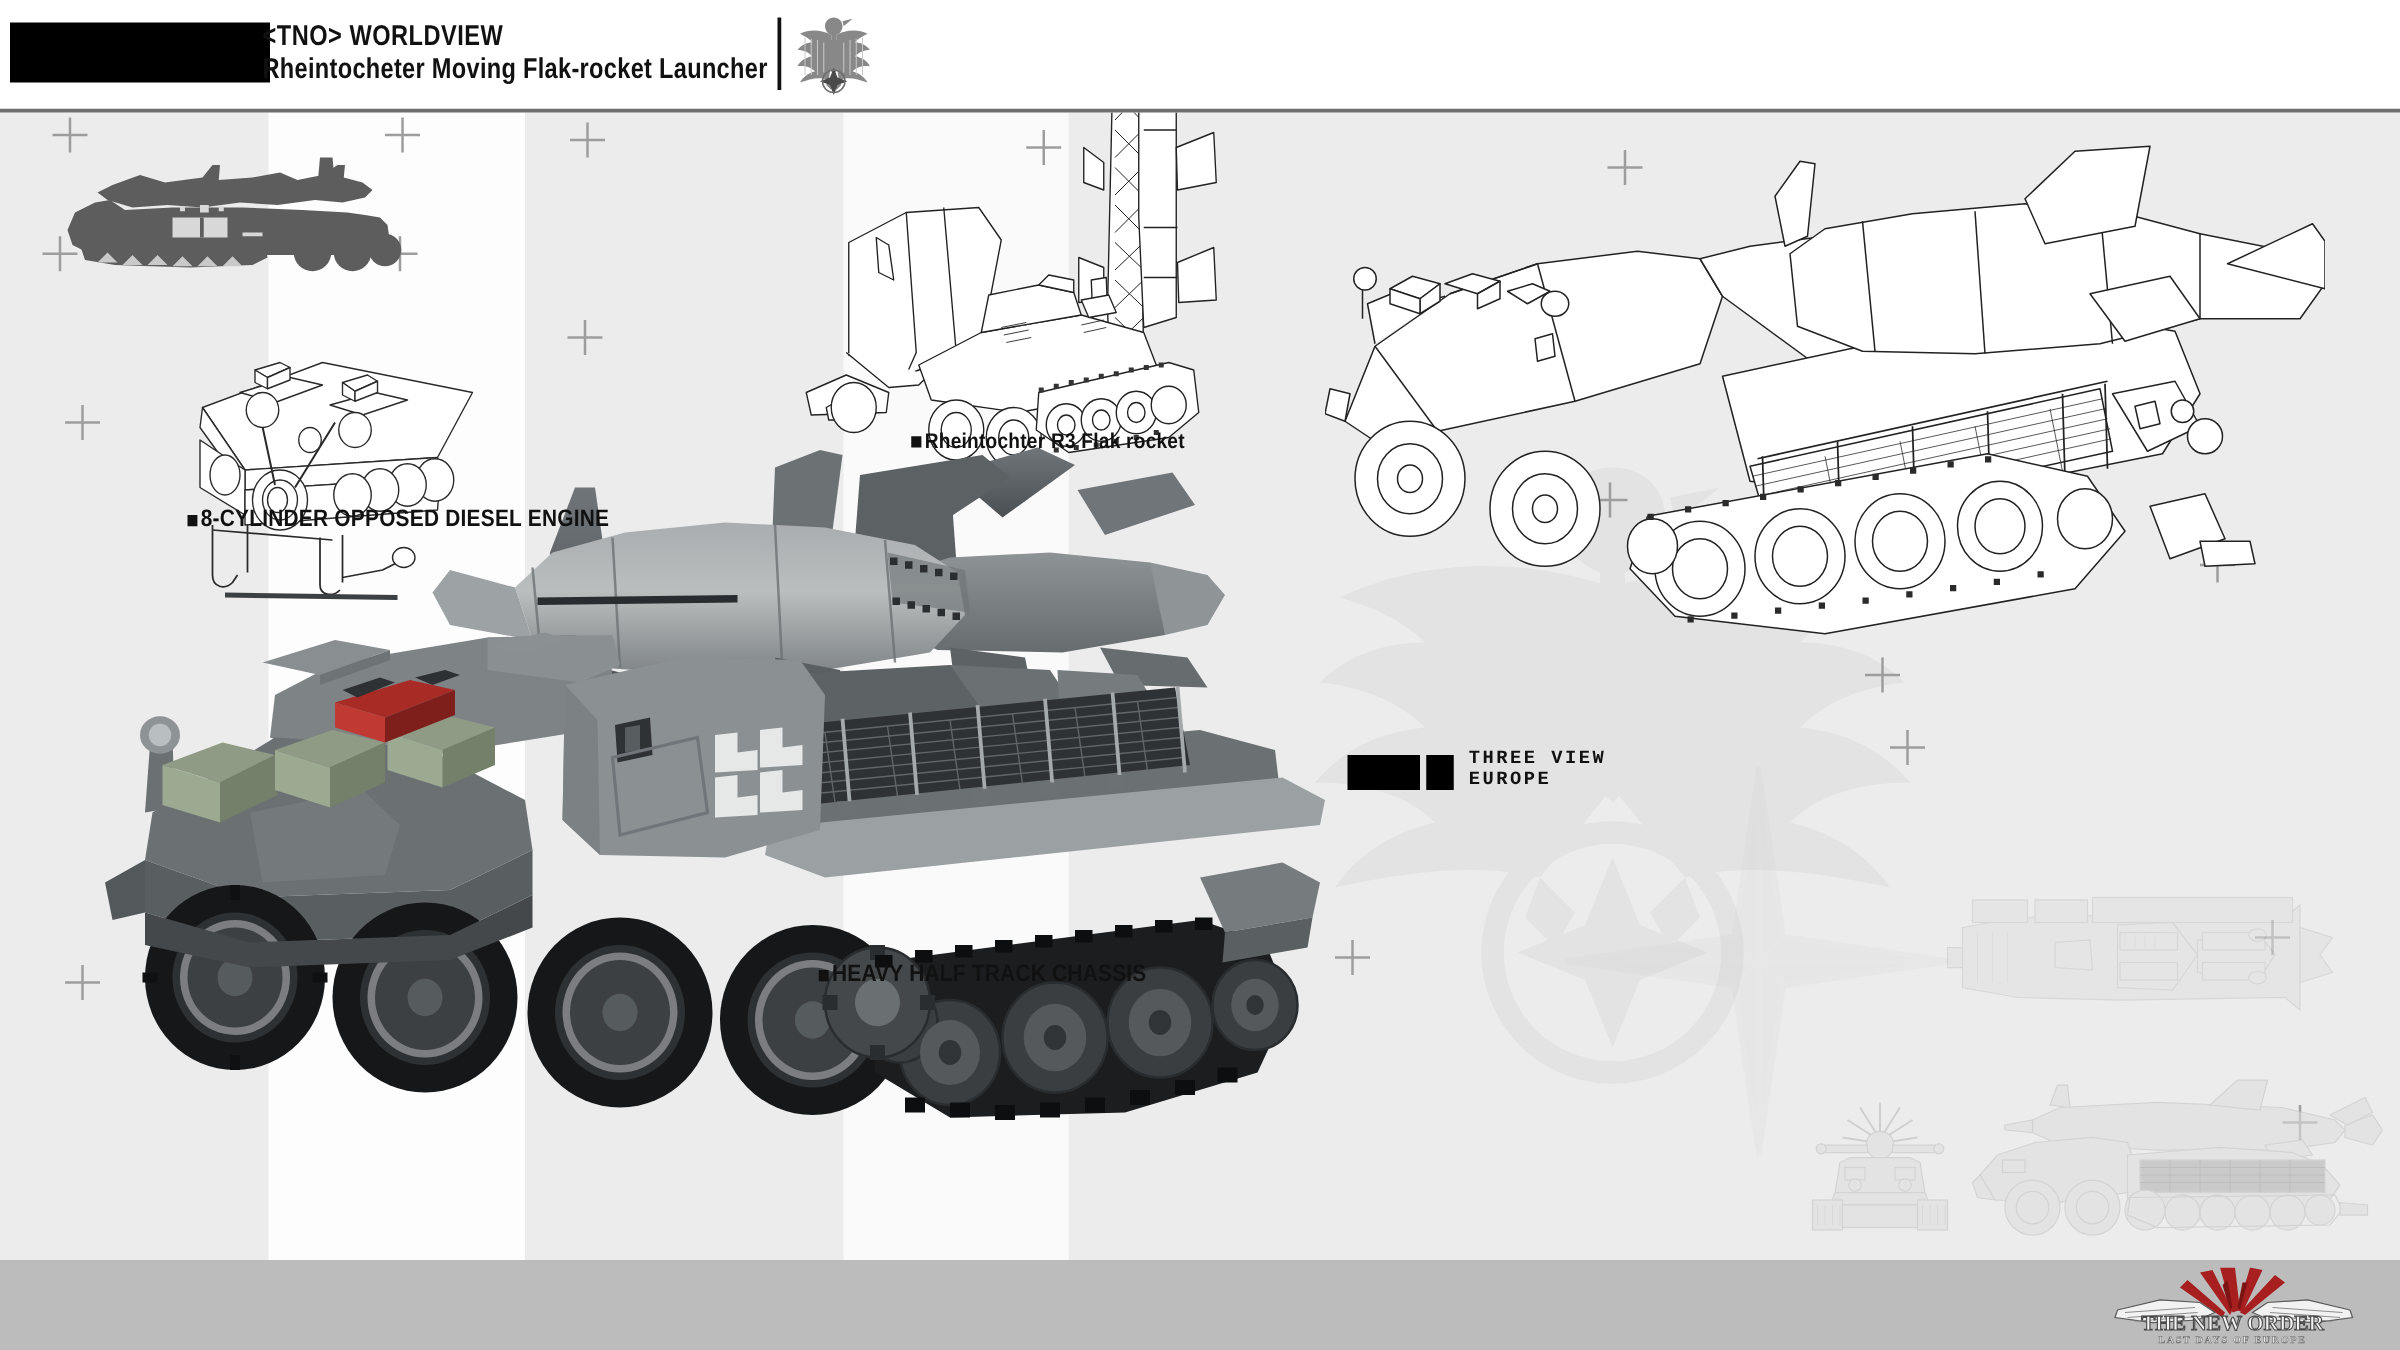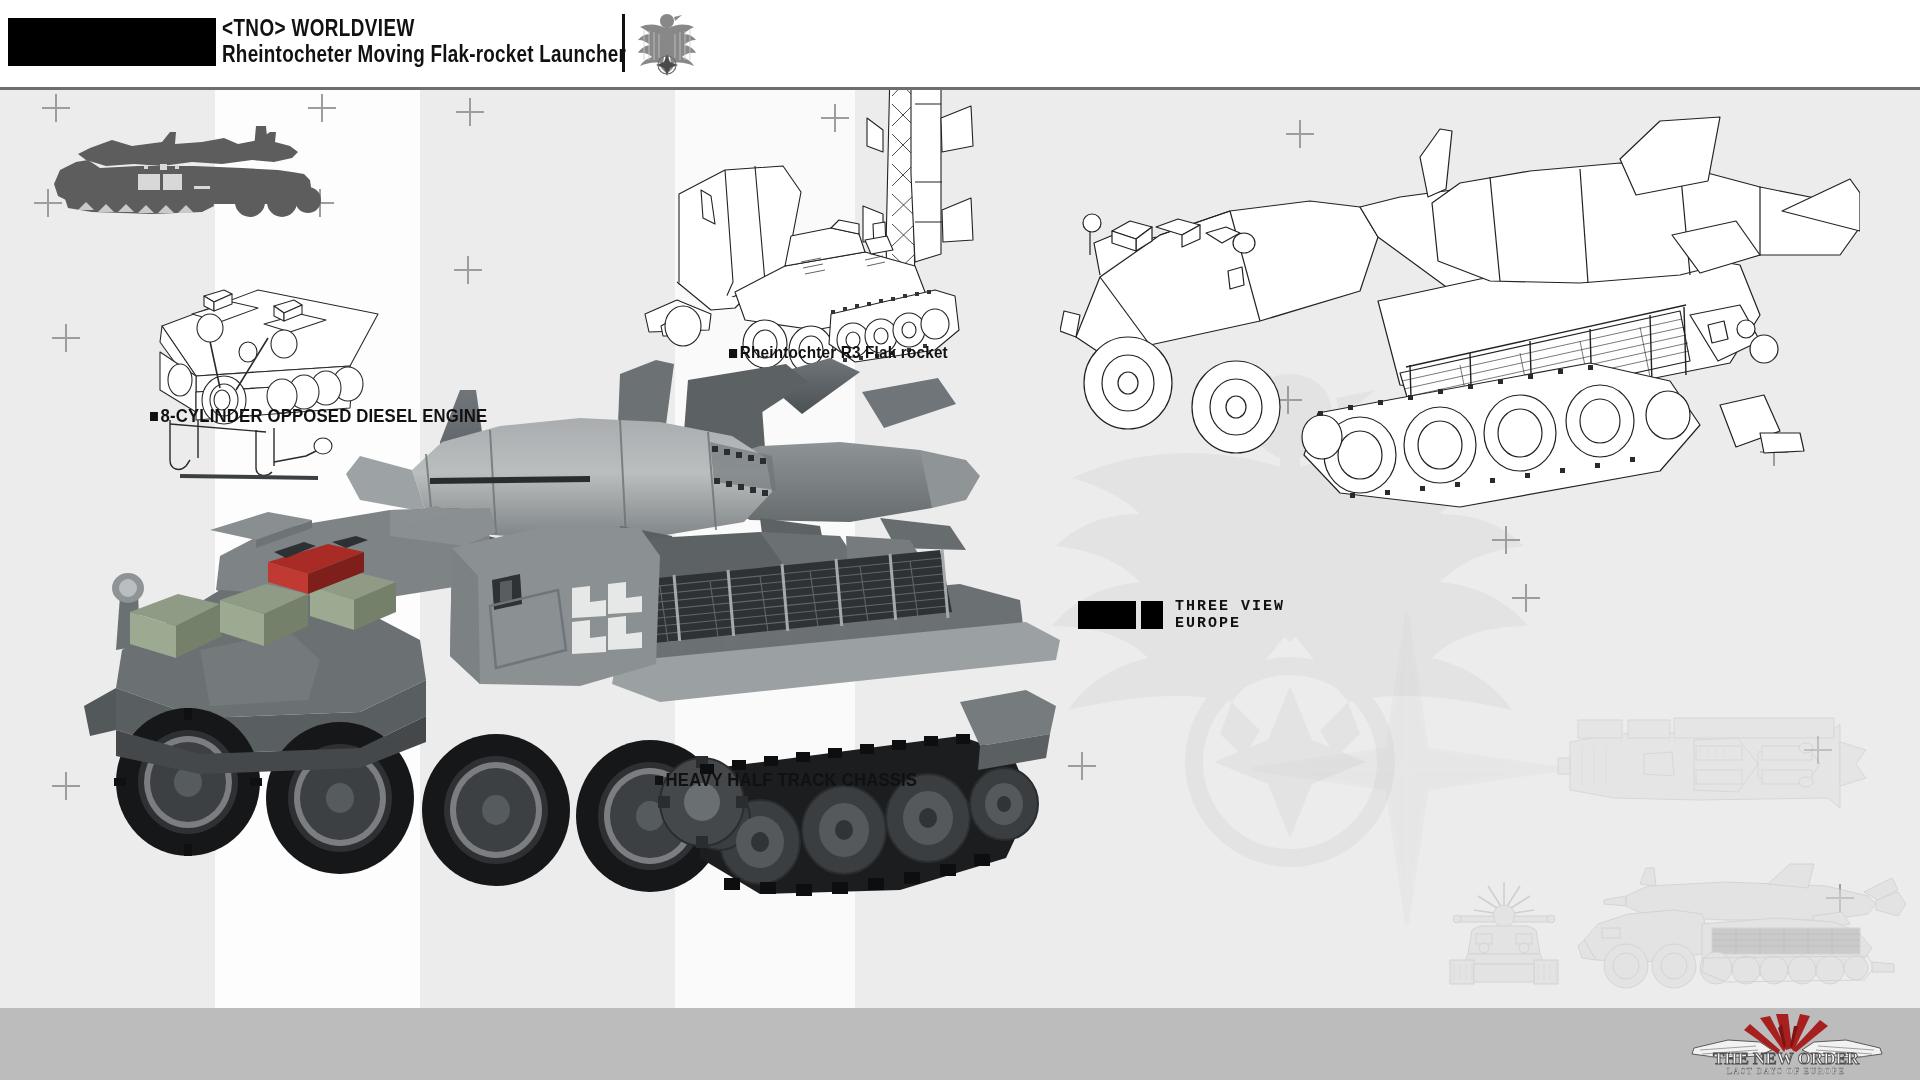--- a/index.html
+++ b/index.html
@@ -15,21 +15,21 @@
   
   .plus { position:absolute; z-index:2; }
   .plus:before, .plus:after { content:""; position:absolute; background:#9d9d9d; }
   .plus:before { left:0; top:50%; width:100%; height:2px; transform:translateY(-50%); }
   .plus:after  { top:0; left:50%; height:100%; width:2px; transform:translateX(-50%); }
 
   
   .header { position:absolute; left:0; top:0; width:1920px; height:90px; z-index:40;
             background:#fff; }
   .hdr-blackbar { position:absolute; left:8px; top:18px; width:208px; height:48px; background:#000; }
-  .hdr-text { position:absolute; left:222px; top:16px; }
+  .hdr-text { position:absolute; left:210px; top:16px; }
   .hdr-line1 { font-family:"Liberation Sans Narrow","Liberation Sans",sans-serif;
                font-size:23px; font-weight:bold; letter-spacing:.5px; color:#111;
                line-height:25px; transform:scaleX(.82); transform-origin:left center; }
   .hdr-line2 { font-family:"Liberation Sans Narrow","Liberation Sans",sans-serif;
                font-size:23px; font-weight:bold; letter-spacing:.3px; color:#111;
                line-height:27px; transform:scaleX(.82); transform-origin:left center; }
   .hdr-div { position:absolute; left:622px; top:14px; width:3px; height:58px; background:#111; }
   .hdr-eagle { position:absolute; left:636px; top:10px; width:62px; height:66px; }
   .hdr-rule { position:absolute; left:0; top:87px; width:1920px; height:3px;
               background:#6e6e6e; }
@@ -47,21 +47,21 @@
          display:flex; align-items:center; }
   .lbl .sq { display:inline-block; width:9px; height:9px; background:#111; margin-right:3px; }
   .lbl-caps { font-family:"Liberation Sans Narrow","Liberation Sans",sans-serif;
               font-weight:bold; font-size:19px; letter-spacing:.2px;
               transform:scaleX(.88); transform-origin:left center; }
   .lbl-mixed { font-family:"Liberation Sans Narrow","Liberation Sans",sans-serif;
                font-weight:bold; font-size:17px; letter-spacing:.2px;
                transform:scaleX(.9); transform-origin:left center; }
 
   
-  .tv-cap { position:absolute; z-index:30; display:flex; align-items:center; }
+  .tv-cap { position:absolute; z-index:30; display:flex; align-items:flex-end; }
   .tv-bar1 { width:58px; height:28px; background:#000; }
   .tv-bar2 { width:22px; height:28px; background:#000; margin-left:5px; }
   .tv-text { margin-left:12px; font-family:"Liberation Mono","DejaVu Sans Mono",monospace;
              font-size:15px; font-weight:bold; letter-spacing:2px; color:#111;
              line-height:17px; }
 
   
   .watermark { position:absolute; z-index:1; opacity:.055; }
 </style>
 </head>

